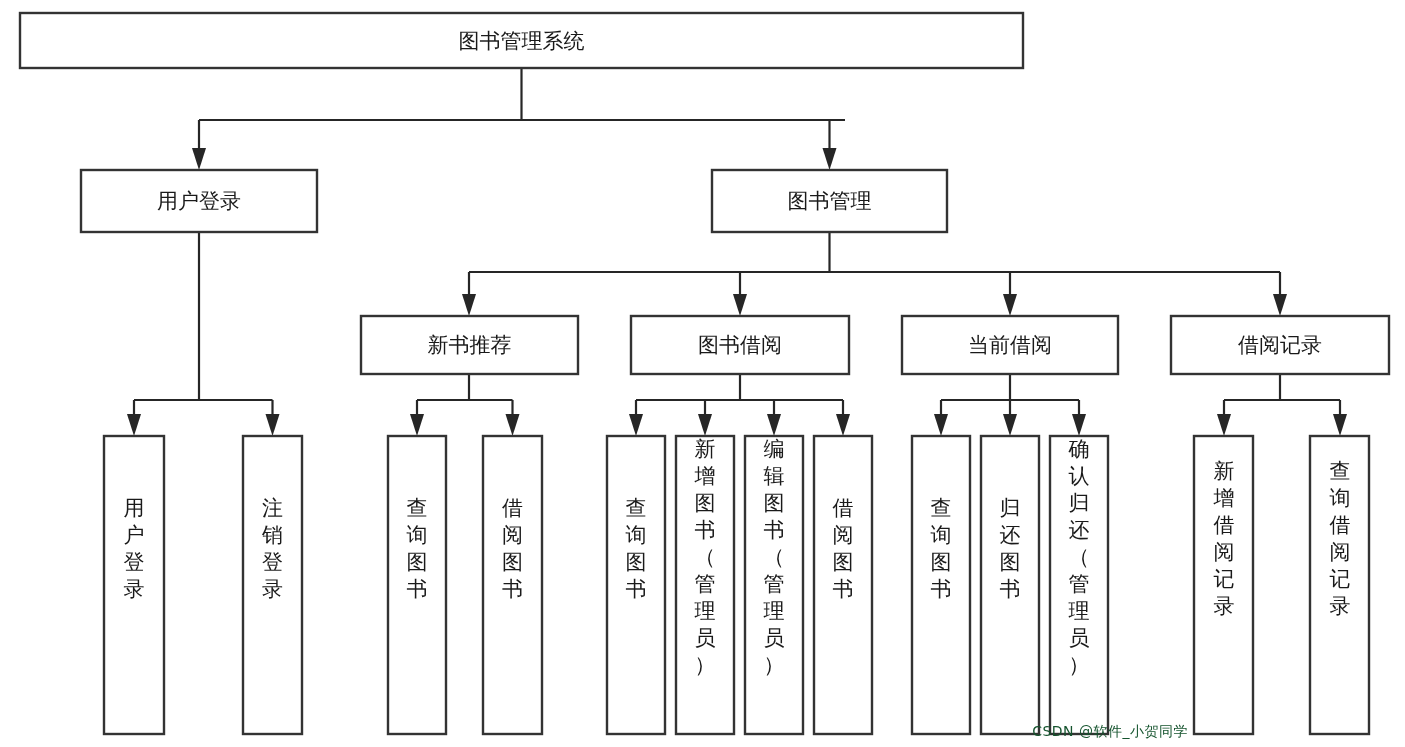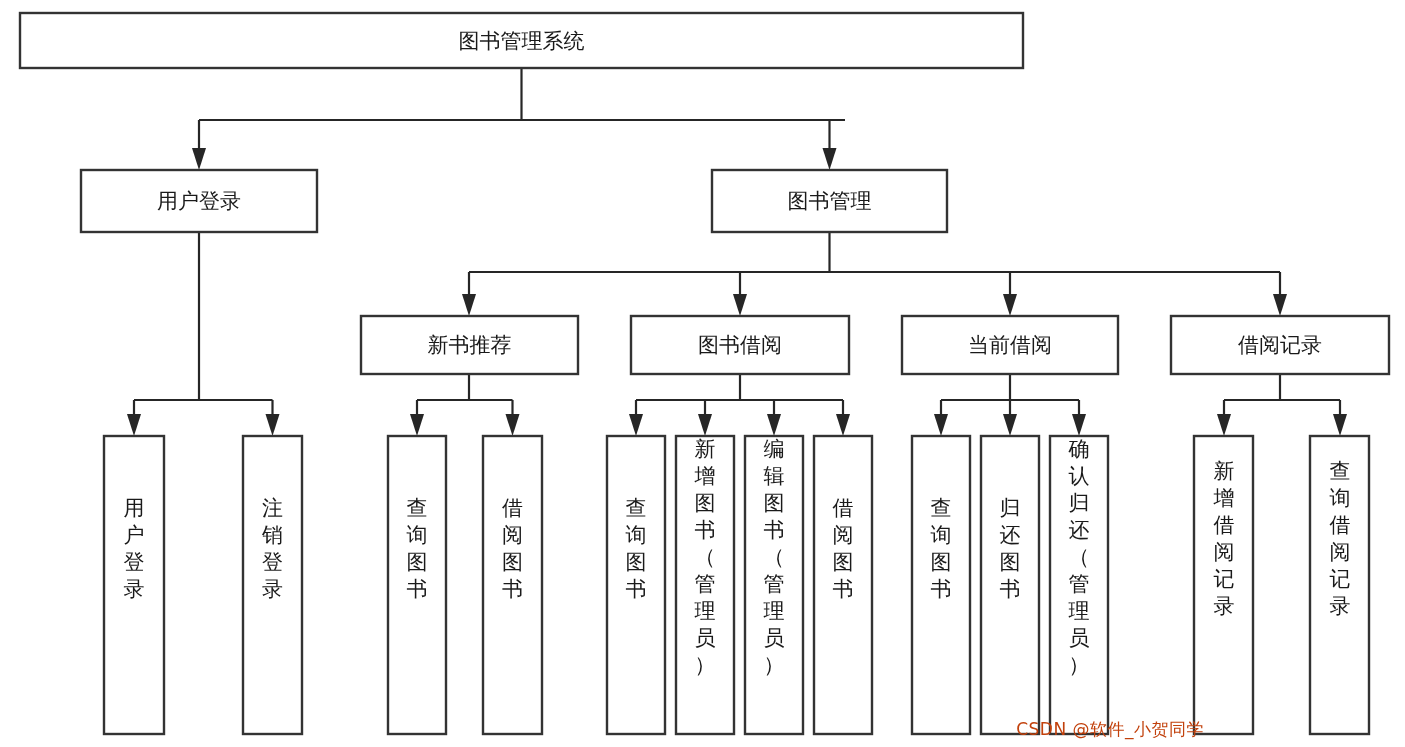--- a/index.html
+++ b/index.html
@@ -49,25 +49,25 @@
     dominant-baseline: middle;
   }
   .node-label-v {
     font-family: "DejaVu Sans", "Liberation Sans", sans-serif;
     font-size: 21px;
     fill: #1a1a1a;
     text-anchor: middle;
   }
   .watermark {
     position: absolute;
-    right: 8px;
+    right: 24px;
     bottom: 6px;
     font-family: "DejaVu Sans", "Liberation Sans", sans-serif;
-    font-size: 17px;
-    color: #c2410c;
+    font-size: 14px;
+    color: #14532d;
     white-space: nowrap;
     letter-spacing: 0.5px;
     user-select: none;
   }
 </style>
 </head>
 <body>
 
 <div id="diagram-root">
   <svg class="flow" viewBox="0 0 1405 747" xmlns="http://www.w3.org/2000/svg">

